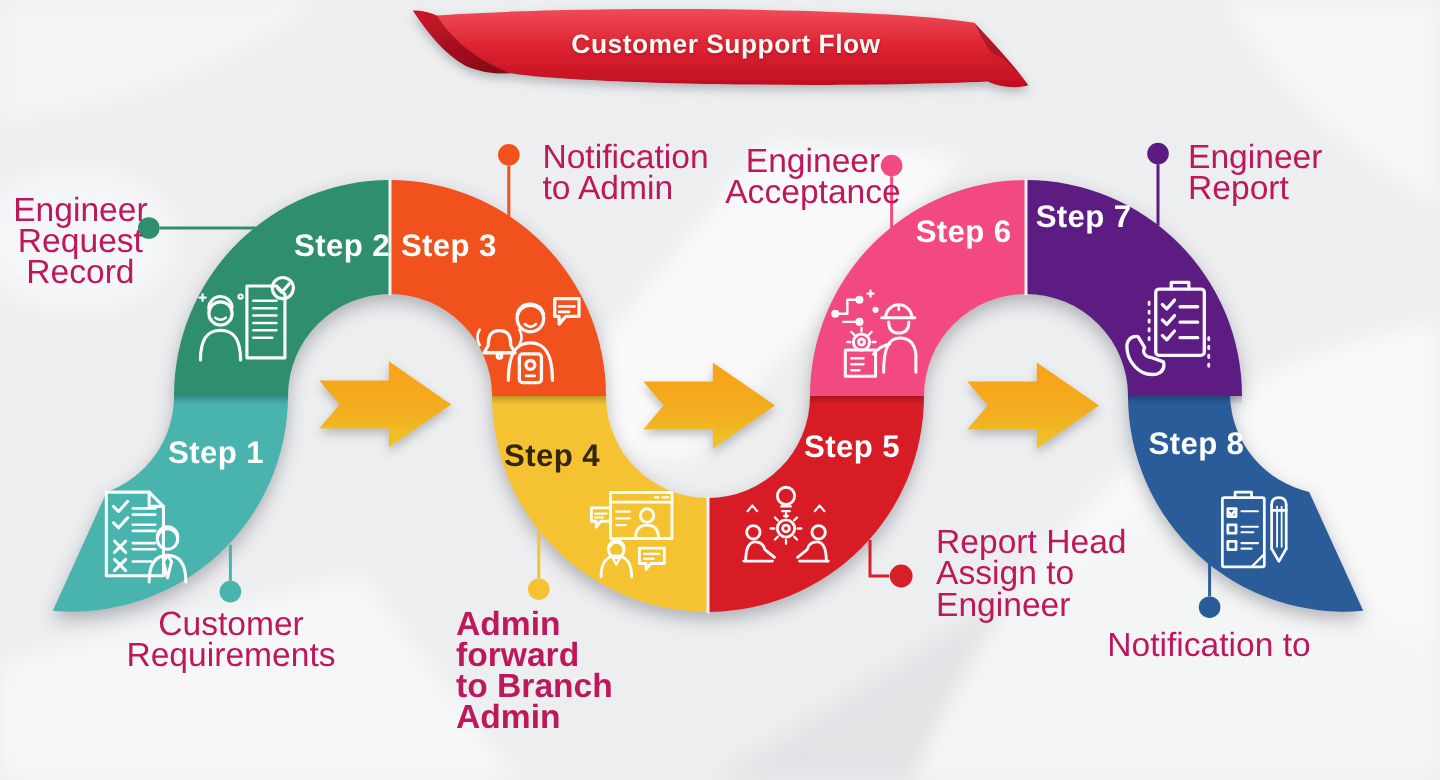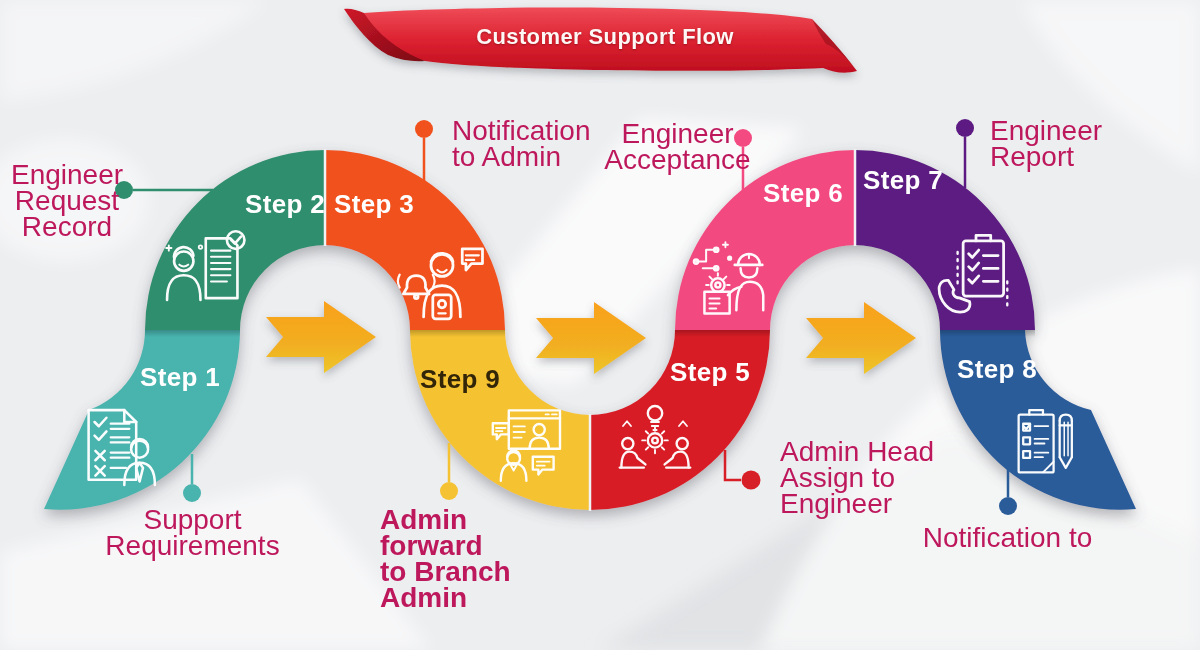--- a/index.html
+++ b/index.html
@@ -287,45 +287,45 @@
         <path d="M68 22 v48 M84 22 v48"></path>
       <path d="M68 28 h16"></path>
         <path d="M68 70 l8 14 l8 -14"></path>
         <path d="M74 24 v44 M79 24 v44" stroke-width="2"></path>
     </svg>
   </div>
 
   <div class="step-label sl1">Step 1</div>
   <div class="step-label sl2">Step 2</div>
   <div class="step-label sl3">Step 3</div>
-  <div class="step-label sl4">Step 9</div>
+  <div class="step-label sl4">Step 4</div>
   <div class="step-label sl5">Step 5</div>
   <div class="step-label sl6">Step 6</div>
   <div class="step-label sl7">Step 7</div>
   <div class="step-label sl8">Step 8</div>
 
   <div class="annotation center an1">
-    <div>Support</div>
+    <div>Customer</div>
     <div>Requirements</div>
   </div>
   <div class="annotation center an2">
     <div>Engineer</div>
     <div>Request</div>
     <div>Record</div>
   </div>
   <div class="annotation left an3">
     <div>Notification</div>
     <div>to Admin</div>
   </div>
   <div class="annotation left an4">
     <div>Admin forward</div>
     <div>to Branch Admin</div>
   </div>
   <div class="annotation left an5">
-    <div>Admin Head</div>
+    <div>Report Head</div>
     <div>Assign to</div>
     <div>Engineer</div>
   </div>
   <div class="annotation center an6">
     <div>Engineer</div>
     <div>Acceptance</div>
   </div>
   <div class="annotation left an7">
     <div>Engineer</div>
     <div>Report</div>

